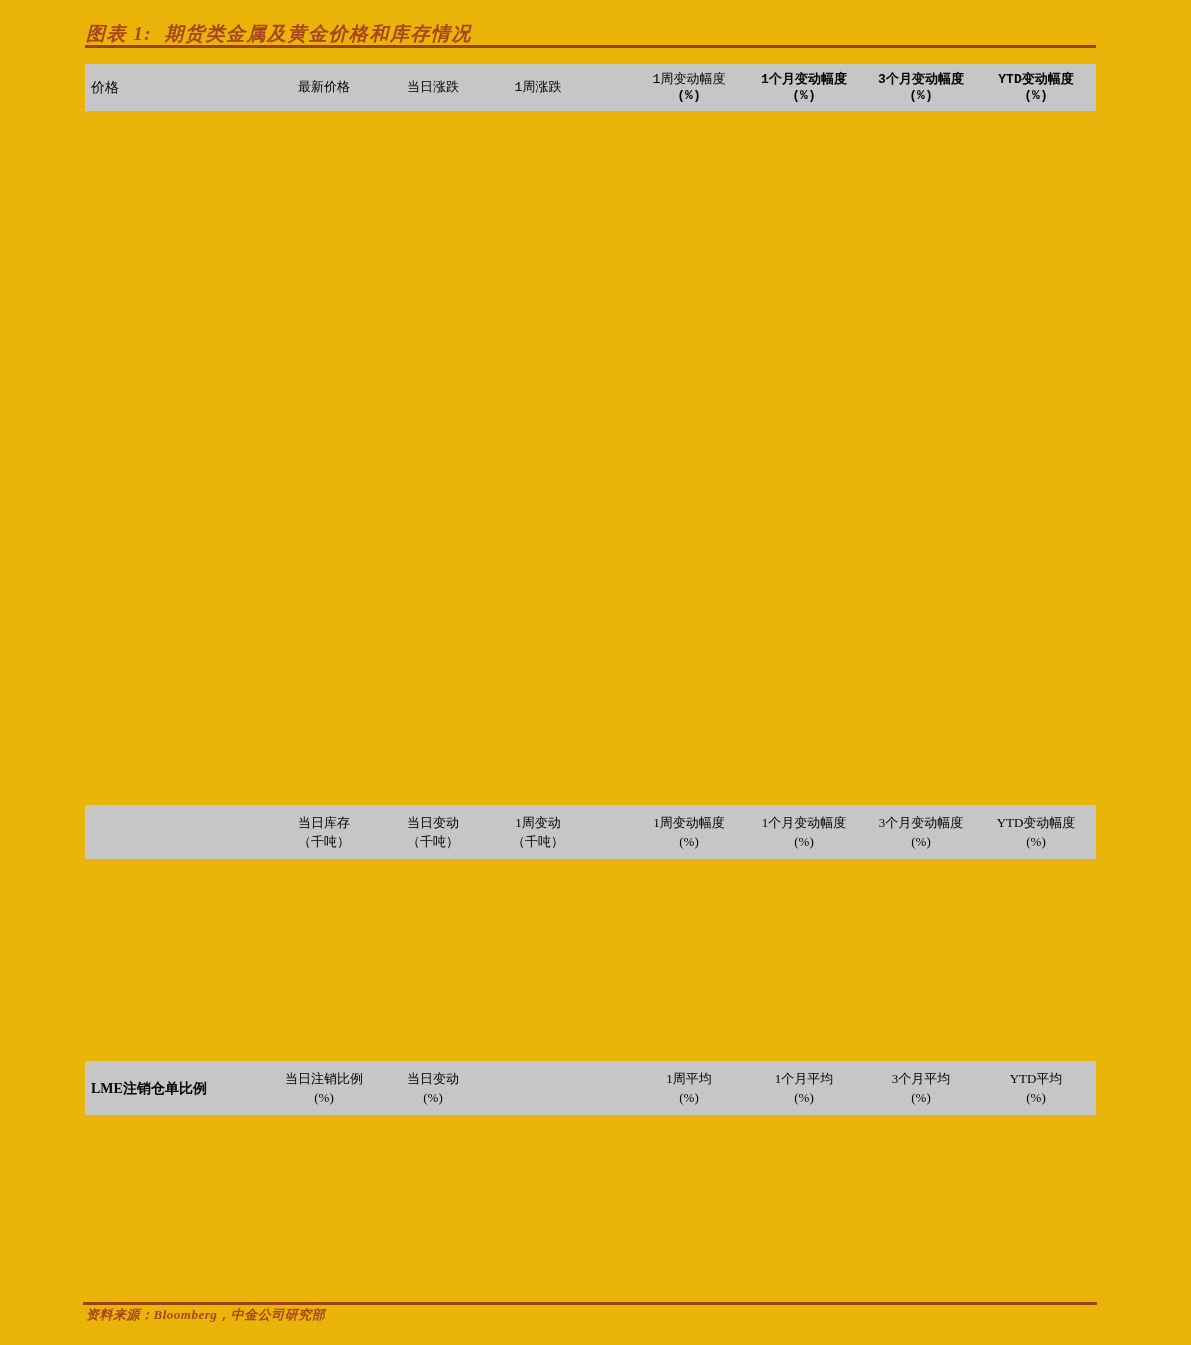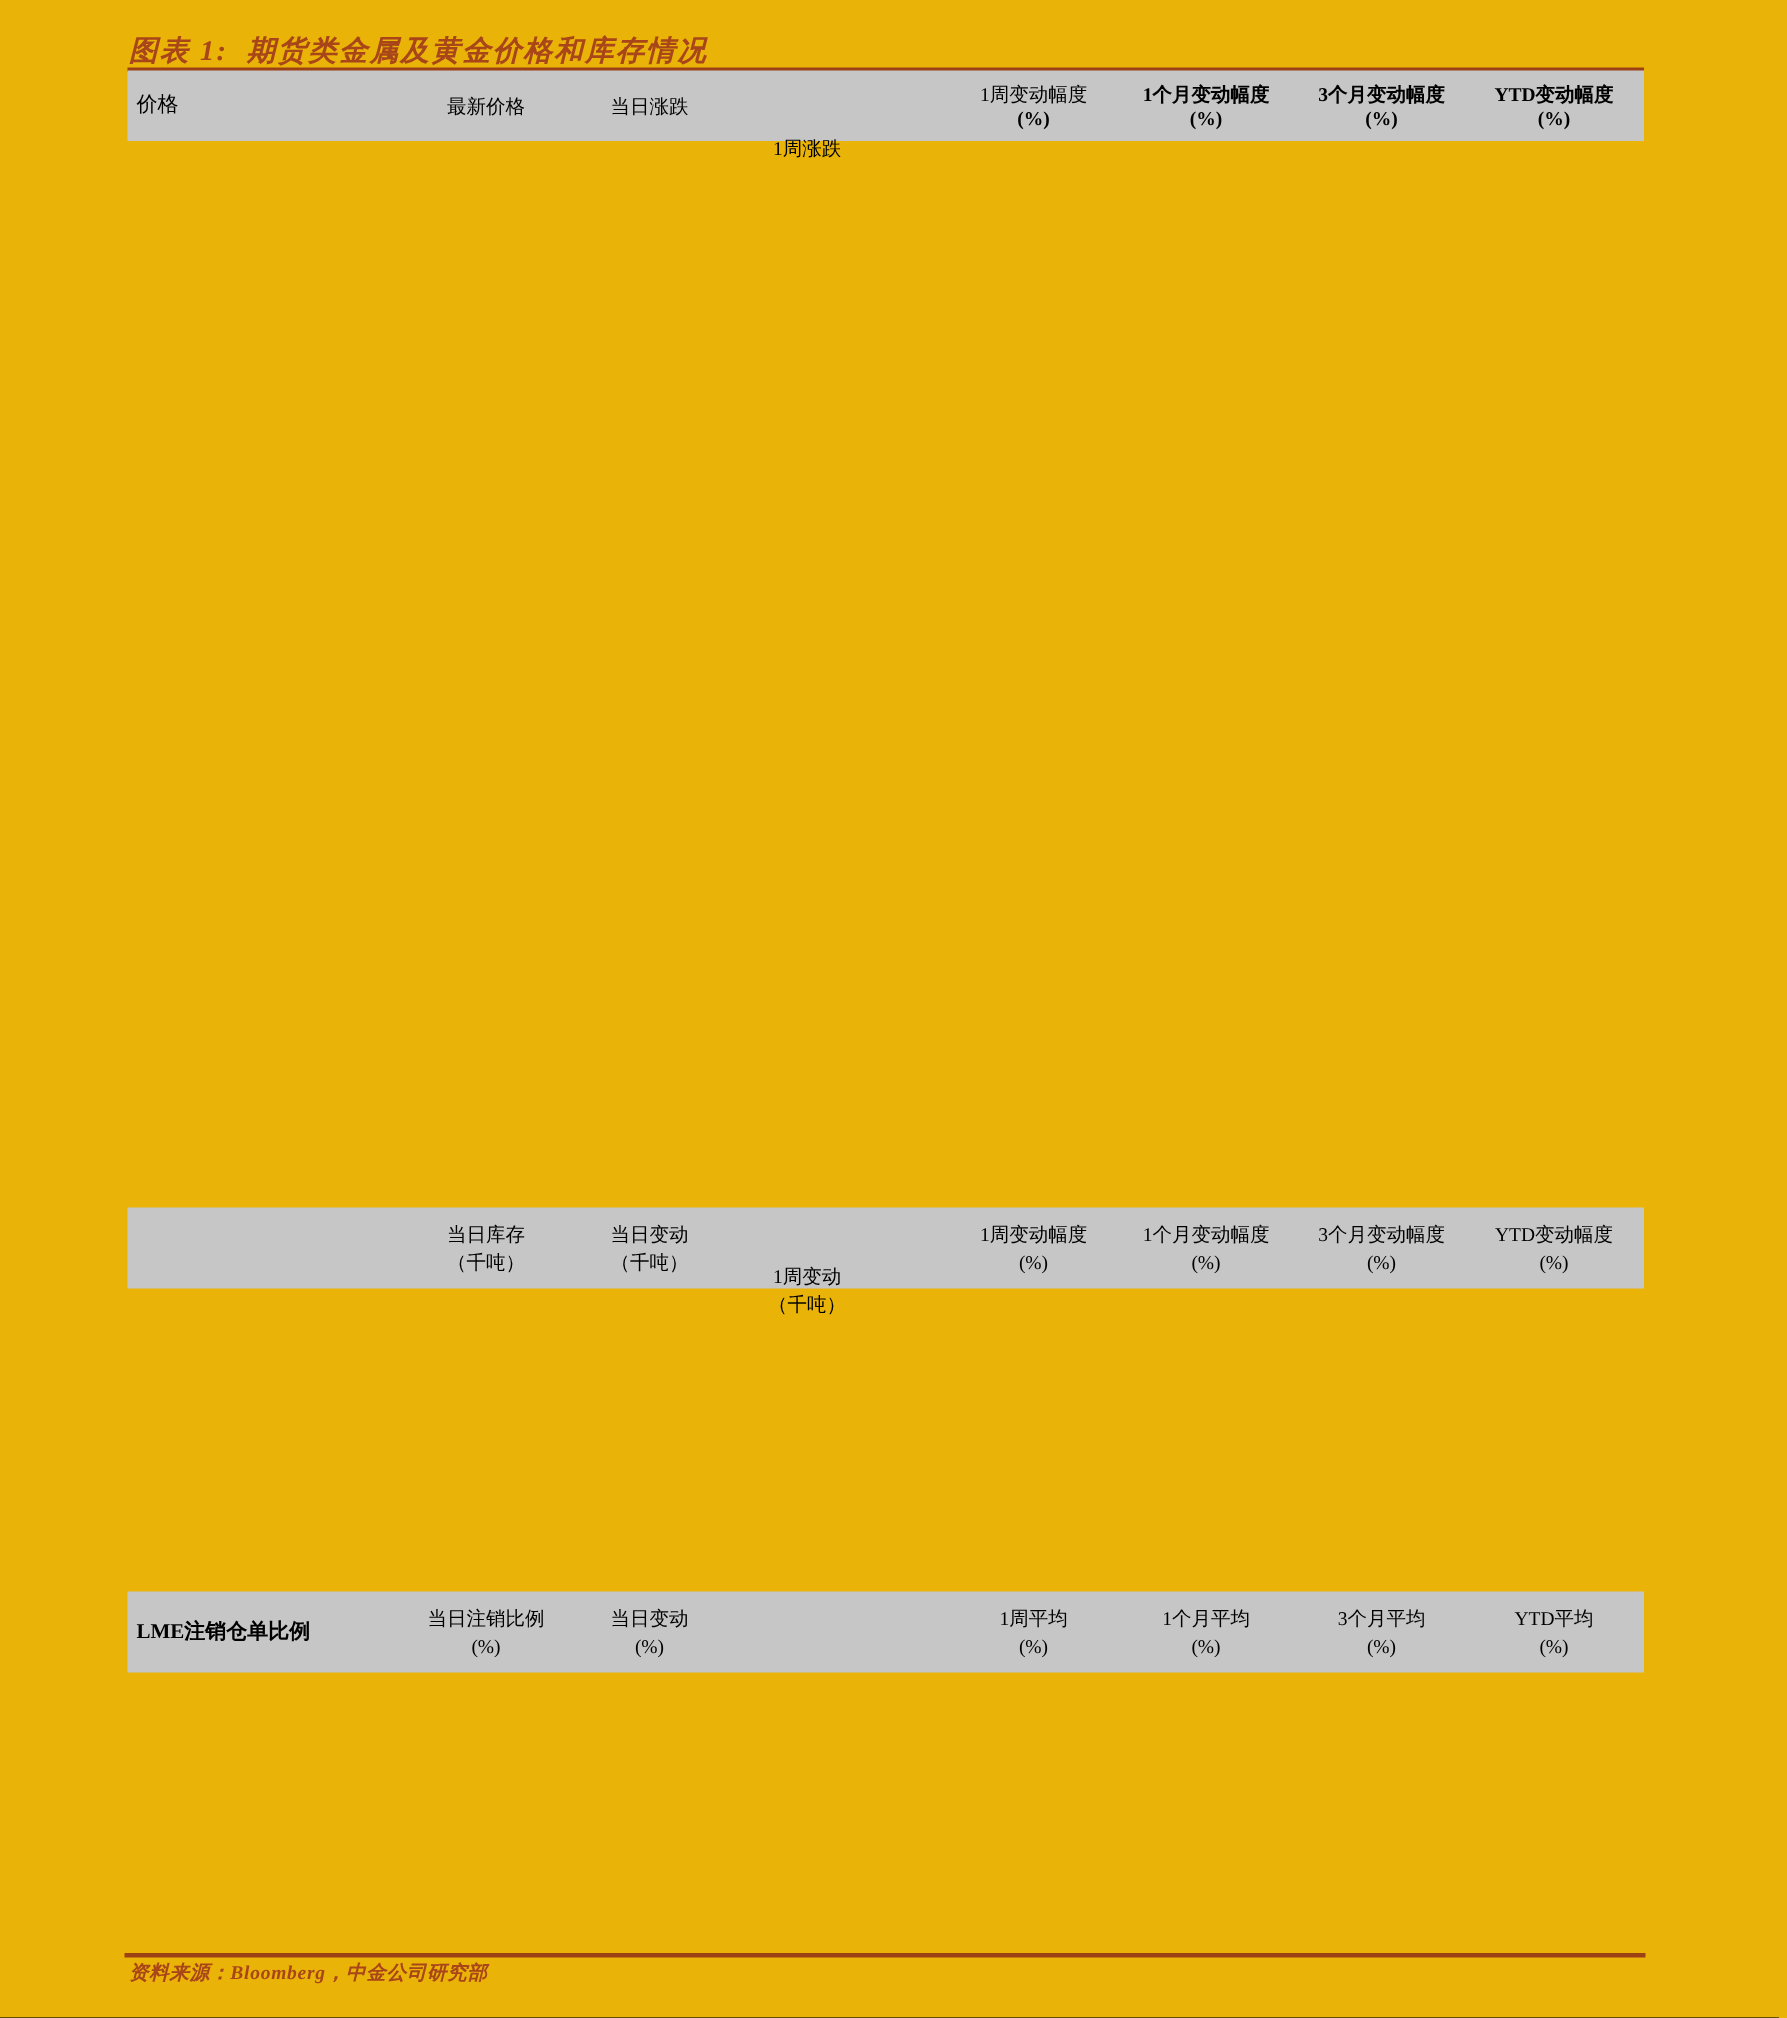--- a/index.html
+++ b/index.html
@@ -19,39 +19,39 @@
   }
   .rule {
     position:absolute; height:3px; background:#9C4113;
   }
   .rule-top { left:85px; top:45px; width:1011px; }
   .rule-bottom { left:83px; top:1302px; width:1014px; }
   .band {
     position:absolute; left:85px; width:1011px;
     background:#C6C6C6; color:#000;
   }
-  .t1 { top:47px; height:47px; }
+  .t1 { top:64px; height:47px;font-family:Liberation Mono, monospace; }
   .t2 { top:805px; height:54px; }
   .t3 { top:1061px; height:54px; }
   .cell {
     position:absolute; top:0; height:100%;
     display:flex; flex-direction:column;
     justify-content:center; align-items:center;
     text-align:center;
     font-size:13px; line-height:19px;
   }
   .t1 .cell { line-height:16px; }
   .c-label {
     left:6px; width:260px;
     align-items:flex-start; text-align:left;
     font-size:14px;
   }
   .c2 { left:187px; width:104px; }
   .c3 { left:296px; width:104px; }
-  .c4 { left:401px; width:104px;margin-top:28px; }
+  .c4 { left:401px; width:104px; }
   .c5 { left:546px; width:116px; }
   .c6 { left:661px; width:116px; }
   .c7 { left:778px; width:116px;align-items:center; }
   .c8 { left:893px; width:116px; }
   .l1, .l2 { display:block; }
   
   .t1 .l2 { font-weight:bold; }
   .t1 .c6 .l1, .t1 .c7 .l1, .t1 .c8 .l1 { font-weight:bold; }
   .t3 .c-label { font-weight:bold; }
   .source-note {

